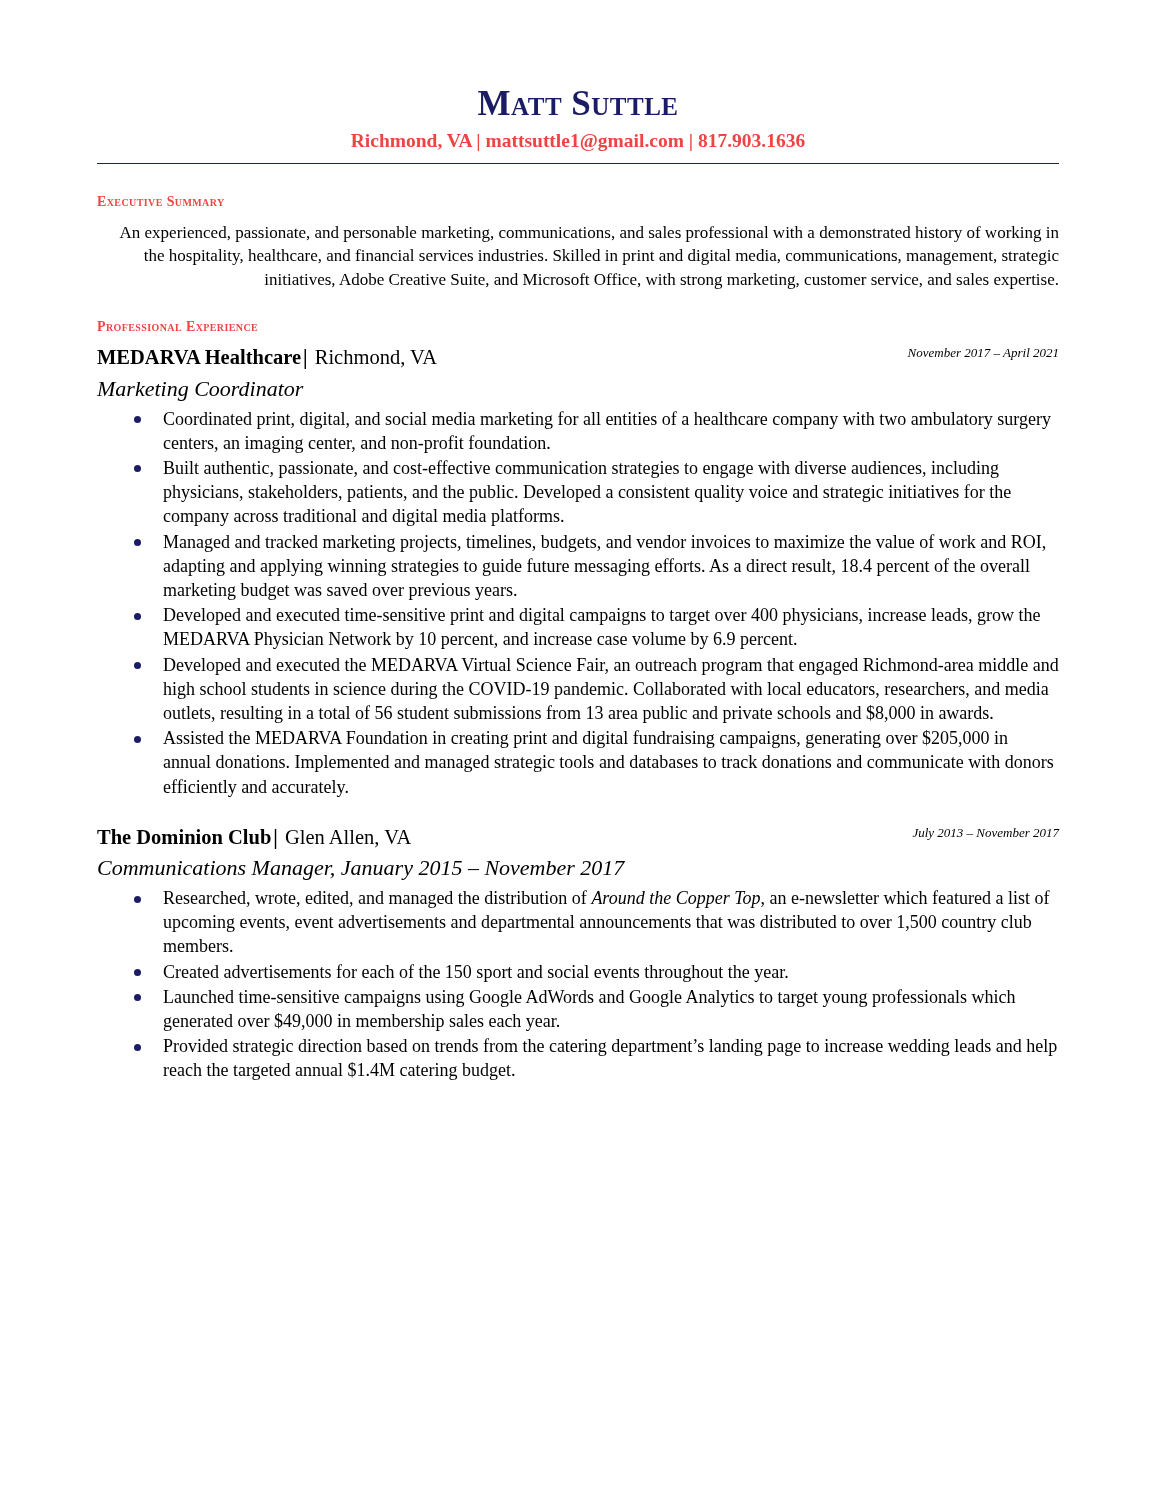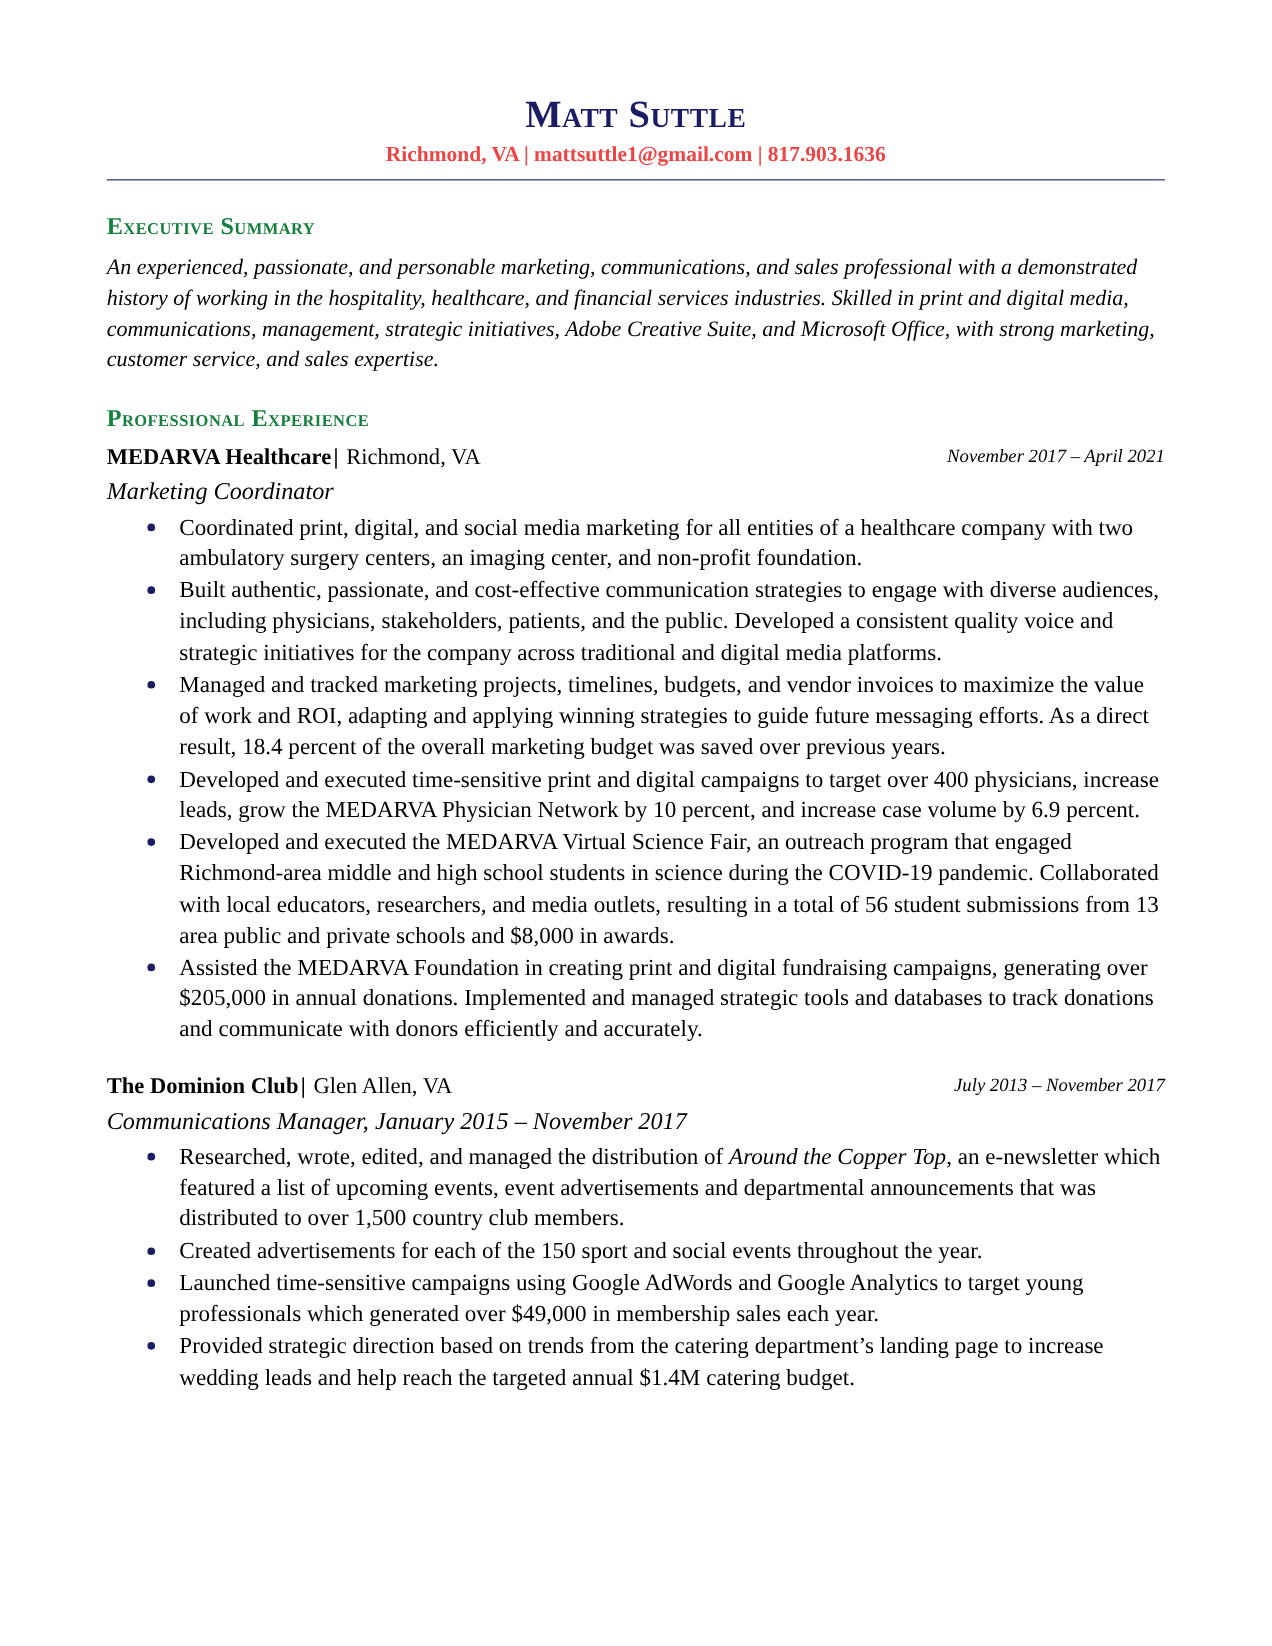--- a/index.html
+++ b/index.html
@@ -43,76 +43,75 @@
   }
   .rule {
     border: 0;
     border-top: 1.6px solid #1b1b66;
     margin: 0 0 0 0;
     width: 100%;
   }
 
   
   .section-title {
-    color: #15803d;
+    color: #ef4444;
     font-weight: bold;
-    font-size: 22px;
+    font-size: 14px;
     font-variant: small-caps;
     letter-spacing: 0.4px;
     margin: 30px 0 11px 0;
     line-height: 1.1;
   }
   .section-title.tight { margin-top: 27px; }
 
   .summary {
-    font-style: italic;
-    font-size: 20px;
+    font-size: 17px;
     line-height: 1.40;
     margin: 0;
-    text-align: left;
+    text-align: right;
   }
 
   
   .job { margin: 0; }
   .job + .job { margin-top: 26px; }
 
   .job-head {
     display: flex;
     align-items: flex-start;
     justify-content: space-between;
     font-size: 20.5px;
     line-height: 1.25;
     margin: 0 0 4px 0;
   }
   .job-company { font-weight: bold; }
   .job-sep { font-weight: bold; padding: 0 2px; }
   .job-location { font-weight: normal; }
   .job-dates {
     font-style: italic;
-    font-size: 17px;
+    font-size: 13px;
     white-space: nowrap;
     padding-left: 18px;
   }
   .job-role {
     font-style: italic;
     font-size: 22px;
     line-height: 1.3;
     margin: 0 0 3px 0;
   }
 
   
   ul.bullets {
     list-style: none;
     margin: 0;
     padding: 0;
   }
   ul.bullets > li {
     position: relative;
     padding-left: 66px;
-    font-size: 21px;
+    font-size: 18px;
     line-height: 1.345;
     margin: 0 0 1px 0;
     font-family: Liberation Serif, serif;
   }
   ul.bullets > li::before {
     content: "";
     position: absolute;
     left: 37px;
     top: 0.53em;
     width: 7px;

